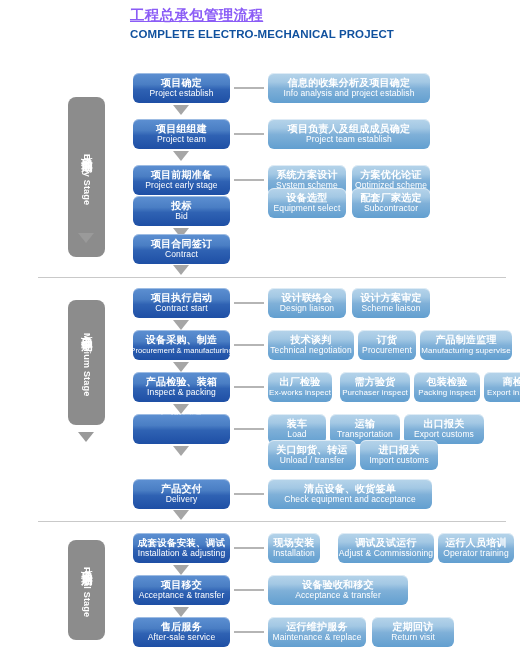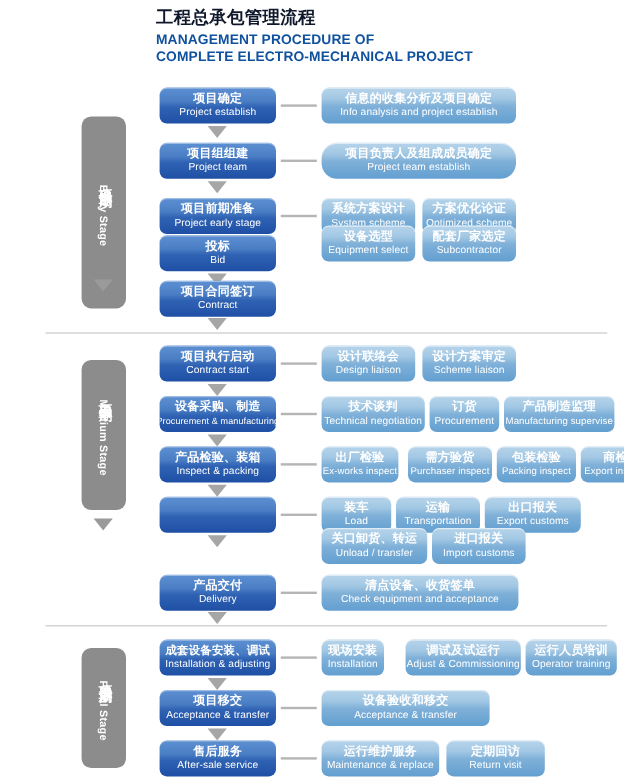--- a/index.html
+++ b/index.html
@@ -18,23 +18,24 @@
   
   #title-block {
     position: absolute;
     left: 130px;
     top: 6px;
     width: 380px;
   }
   #title-cn {
     font-size: 14.5px;
     font-weight: bold;
-    color: #0f172a;
+    color: #8b5cf6;
     letter-spacing: 0.3px;
     line-height: 1.35;
+    text-decoration: underline;
   }
   #title-en {
     font-size: 11.5px;
     font-weight: bold;
     color: #10519e;
     line-height: 1.28;
     letter-spacing: 0.1px;
     margin-top: 1px;
   }
 
@@ -171,21 +172,20 @@
     height: 2px;
     background: #b5b5b5;
   }
 </style>
 </head>
 <body>
 
 <div id="title-block">
   <div id="title-cn">工程总承包管理流程</div>
   <div id="title-en">
-    <div>MANAGEMENT PROCEDURE OF</div>
     <div>COMPLETE ELECTRO-MECHANICAL PROJECT</div>
   </div>
 </div>
 
 <div class="divider" style="top:277px;"></div>
 <div class="divider" style="top:521px;"></div>
 
 <div class="stage-bar" style="left:68px; top:97px; height:160px;">
   <div class="stage-text">
     <div class="stage-vert">
@@ -205,21 +205,21 @@
   <span class="cn">信息的收集分析及项目确定</span>
   <span class="en">Info analysis and project establish</span>
 </div>
 <div class="arrow-flow" style="left:173px; top:105px;"></div>
 
 <div class="box-main" style="top:119px;">
   <span class="cn">项目组组建</span>
   <span class="en">Project team</span>
 </div>
 <div class="connector" style="left:234px; top:133px; width:30px;"></div>
-<div class="box-sec" style="left:268px; top:119px; width:162px;border-radius:13px;">
+<div class="box-sec" style="left:268px; top:119px; width:162px;">
   <span class="cn">项目负责人及组成成员确定</span>
   <span class="en">Project team establish</span>
 </div>
 <div class="arrow-flow" style="left:173px; top:151px;"></div>
 
 <div class="box-main" style="top:165px;">
   <span class="cn">项目前期准备</span>
   <span class="en">Project early stage</span>
 </div>
 <div class="connector" style="left:234px; top:179px; width:30px;"></div>

